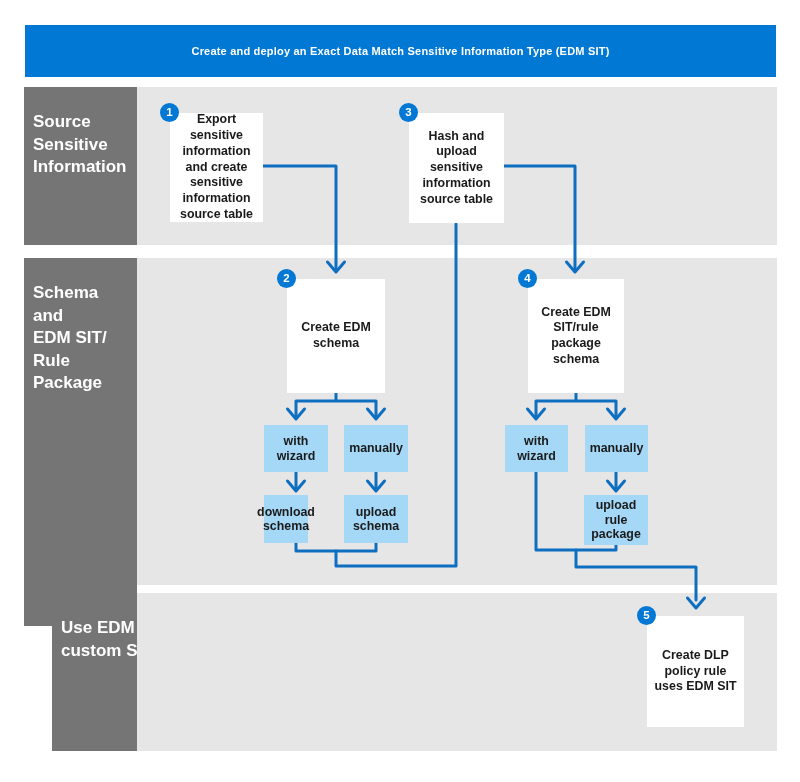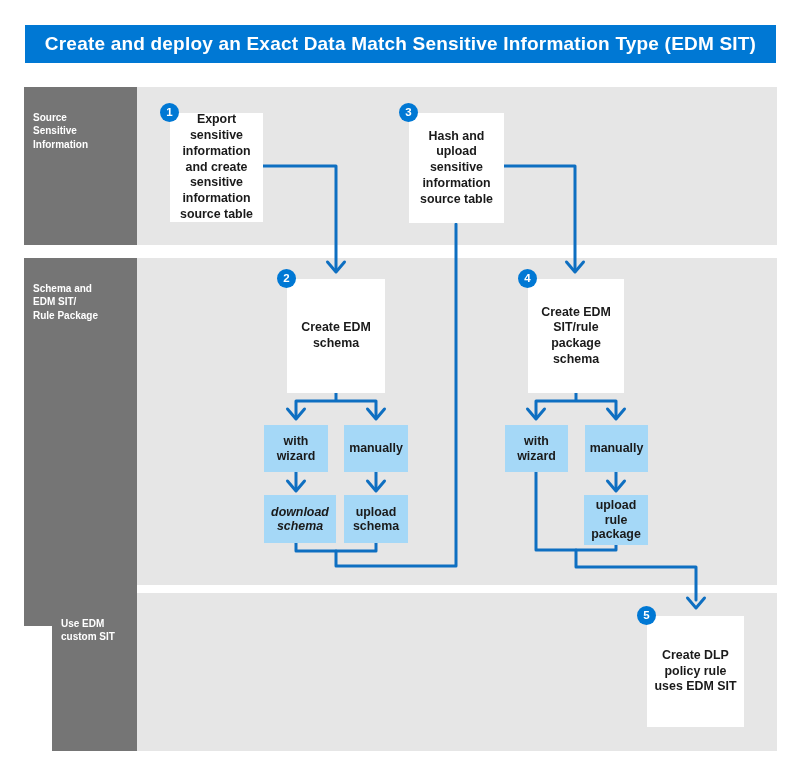--- a/index.html
+++ b/index.html
@@ -13,30 +13,30 @@
     --c-connector:#0e6fc1;
     --c-number-bg:#0078d4;
     --c-box-text:#1a1a1a;
   }
   *{box-sizing:border-box;margin:0;padding:0;}
   html,body{width:800px;height:782px;background:#ffffff;overflow:hidden;
     font-family:"Liberation Sans","DejaVu Sans",sans-serif;}
   .stage{position:relative;width:800px;height:782px;}
 
   .title-bar{
-    position:absolute;left:25px;top:25px;width:751px;height:38px;
+    position:absolute;left:25px;top:25px;width:751px;height:52px;
     background:var(--c-title-bar);color:var(--c-title-text);
     display:flex;align-items:center;justify-content:center;
-    font-size:19px;font-weight:600;letter-spacing:.2px;
+    font-size:11px;font-weight:600;letter-spacing:.2px;
   }
 
   .lane-label{
     position:absolute;left:24px;width:113px;
     background:var(--c-lane-label-bg);color:var(--c-lane-label-text);
-    font-size:10px;font-weight:600;line-height:1.33;
+    font-size:17px;font-weight:600;line-height:1.33;
     padding:24px 8px 0 9px;white-space:pre-line;
   }
   .lane-content{
     position:absolute;left:137px;width:640px;
     background:var(--c-lane-bg);
   }
 
   .connector-layer{position:absolute;left:0;top:0;z-index:1;}
   .connector-layer path{
     fill:none;stroke:var(--c-connector);stroke-width:3;
@@ -152,21 +152,21 @@
   <div class="step-box" style="left:647px;top:616px;width:97px;height:111px;">
     <span class="step-number">5</span>
     <span>Create DLP
 policy rule
 uses EDM SIT</span>
   </div>
 
   <div class="option-box" style="left:264px;top:425px;width:64px;height:47px;">with
 wizard</div>
   <div class="option-box" style="left:344px;top:425px;width:64px;height:47px;">manually</div>
-  <div class="option-box" style="left:264px;top:495px;width:72px;height:48px;font-style:italic;">download
+  <div class="option-box" style="left:264px;top:495px;width:44px;height:48px;">download
 schema</div>
   <div class="option-box" style="left:344px;top:495px;width:64px;height:48px;">upload
 schema</div>
   <div class="option-box" style="left:505px;top:425px;width:63px;height:47px;">with
 wizard</div>
   <div class="option-box" style="left:585px;top:425px;width:63px;height:47px;">manually</div>
   <div class="option-box" style="left:584px;top:495px;width:64px;height:50px;">upload
 rule
 package</div>
 

